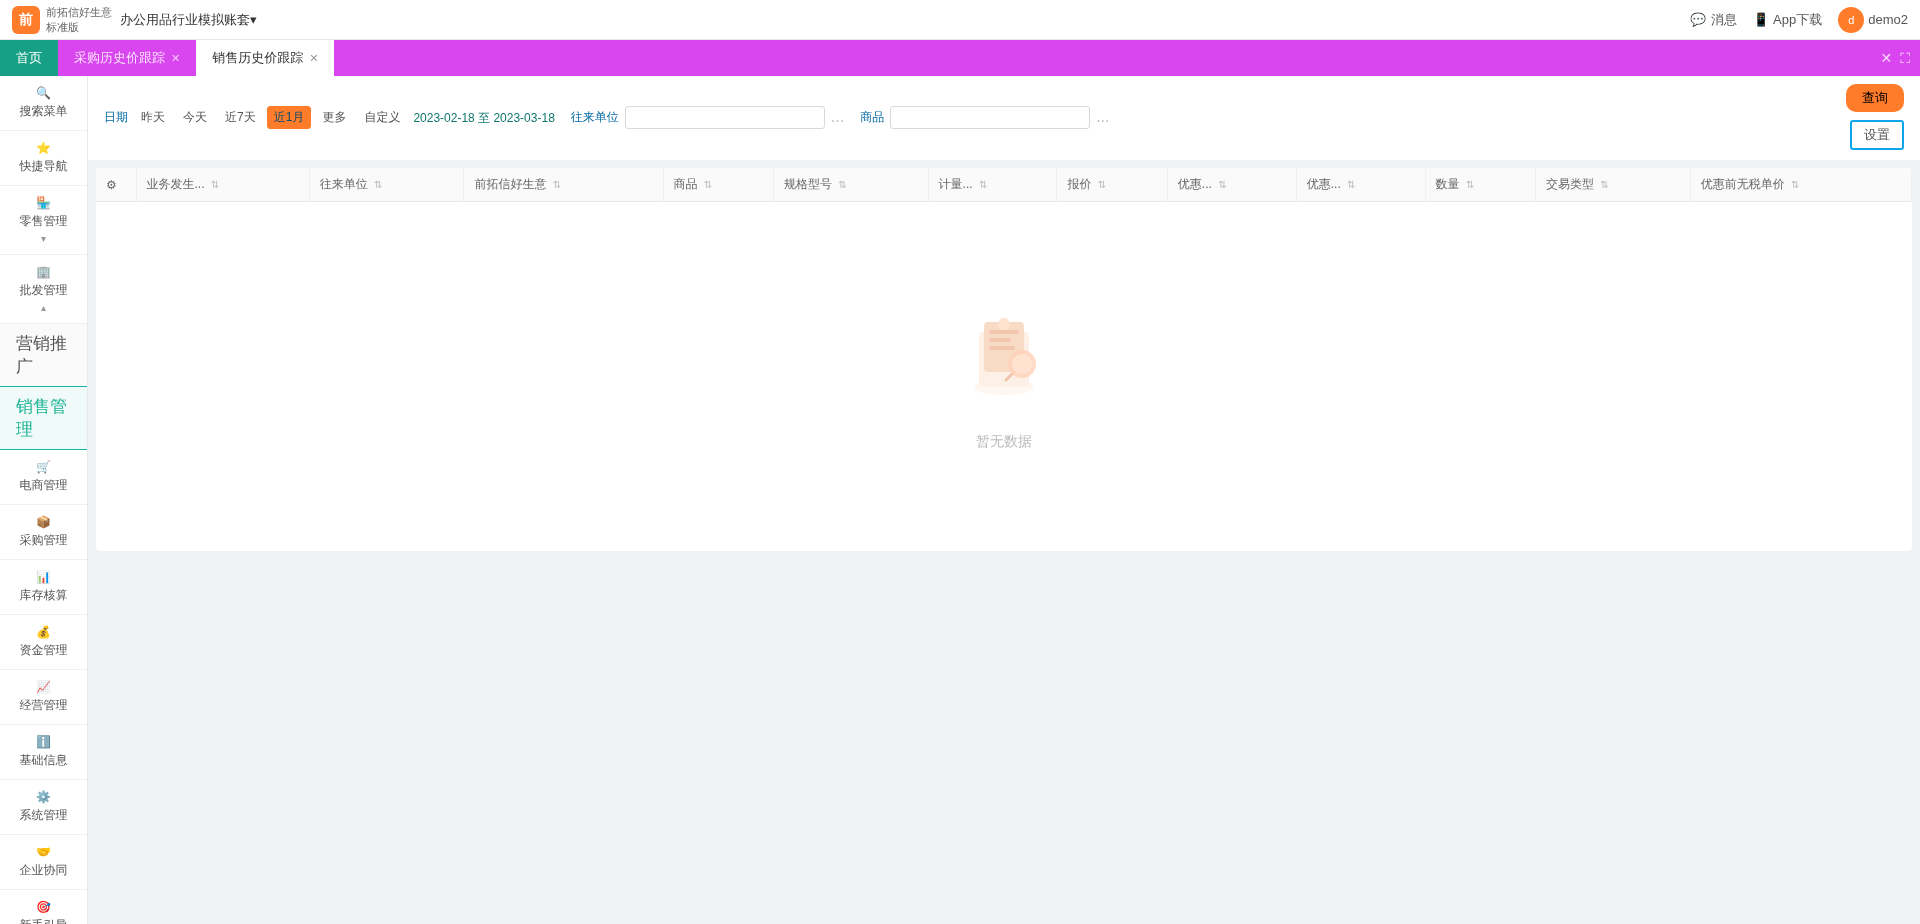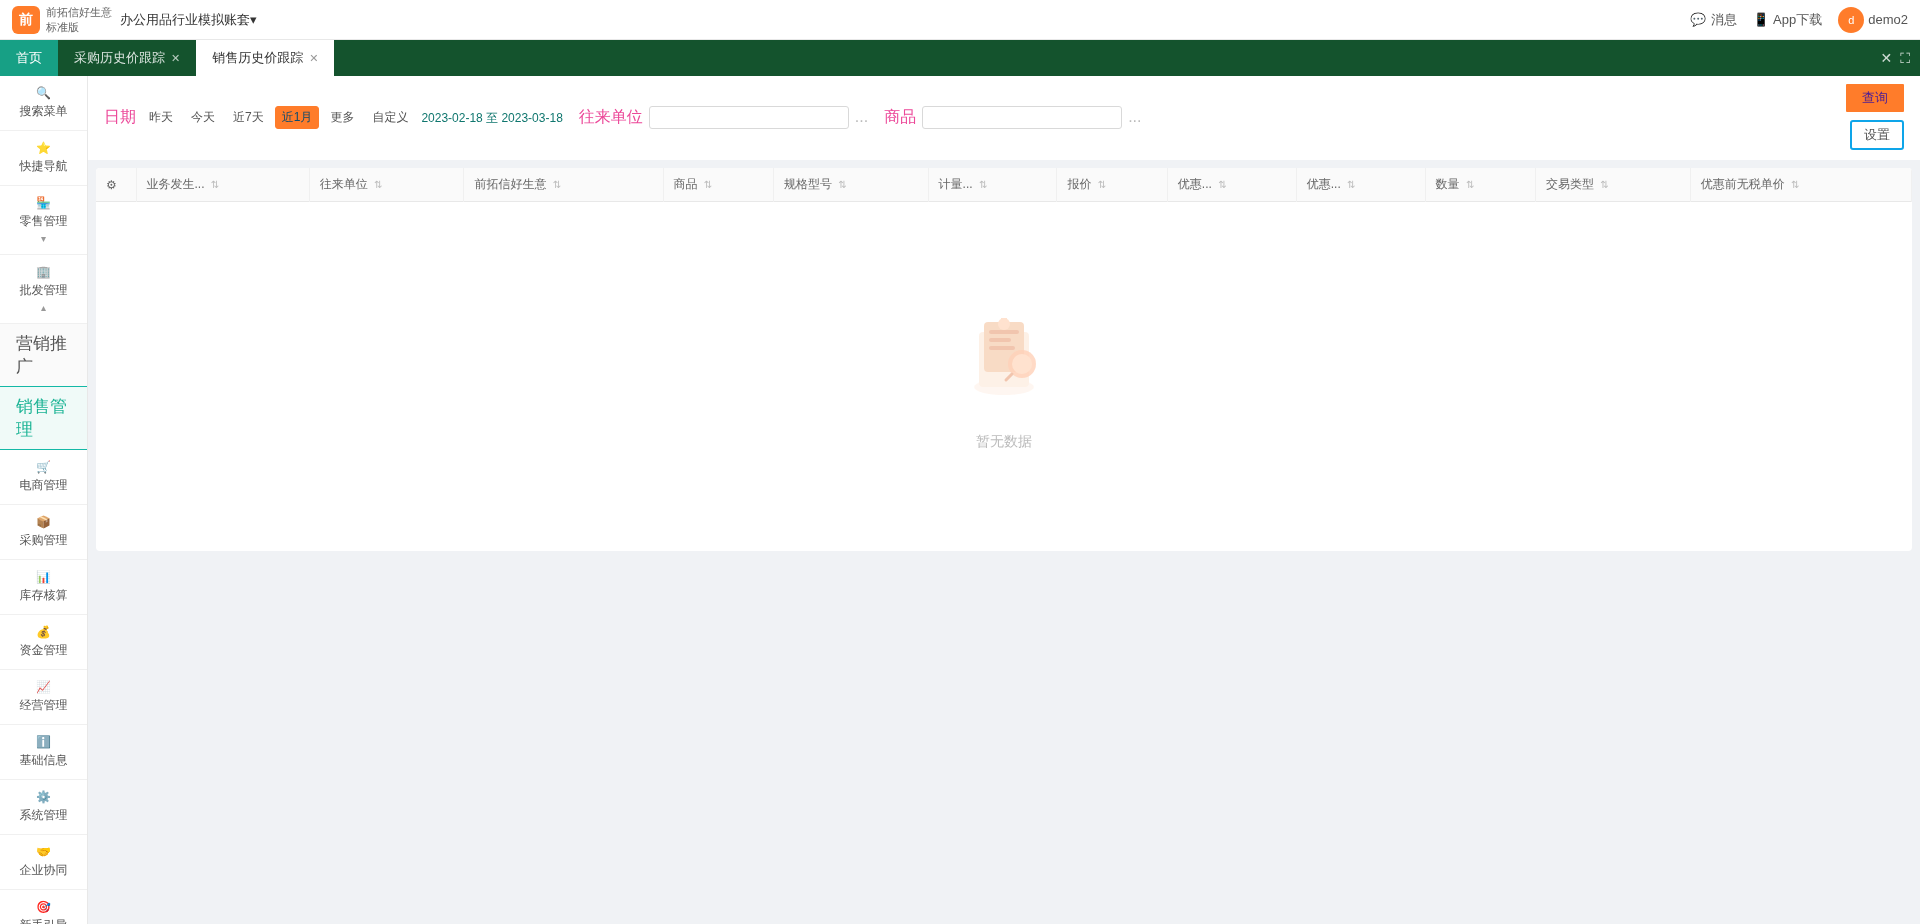--- a/index.html
+++ b/index.html
@@ -21,21 +21,21 @@
     .logo-icon { width: 28px; height: 28px; background: #ff7c2a; border-radius: 6px; display: flex; align-items: center; justify-content: center; color: white; font-size: 14px; font-weight: bold; }
     .logo-text { font-size: 11px; color: #666; line-height: 1.3; }
     .app-selector { display: flex; align-items: center; font-size: 13px; color: #333; cursor: pointer; }
     .topbar-right { display: flex; align-items: center; gap: 16px; font-size: 13px; color: #555; }
     .topbar-right-item { display: flex; align-items: center; gap: 4px; cursor: pointer; }
     .avatar { width: 26px; height: 26px; border-radius: 50%; background: #ff7c2a; display: flex; align-items: center; justify-content: center; color: white; font-size: 11px; }
 
     
     .tabbar {
       height: 36px;
-      background: #14532d;
+      background: #d946ef;
       display: flex;
       align-items: stretch;
       flex-shrink: 0;
     }
     .tab {
       display: flex;
       align-items: center;
       padding: 0 16px;
       font-size: 13px;
       cursor: pointer;
@@ -115,28 +115,28 @@
     .filter-row {
       background: #fff;
       padding: 8px 16px 10px 16px;
       display: flex;
       align-items: center;
       gap: 16px;
       flex-wrap: wrap;
       flex-shrink: 0;
     }
     .filter-group { display: flex; align-items: center; gap: 6px; }
-    .filter-label { color: #ec4899; font-size: 16px; text-align: center; }
+    .filter-label { color: #0369a1; font-size: 12px; text-align: center; }
     .date-btns { display: flex; gap: 4px; align-items: center; }
     .date-btn { padding: 2px 6px; font-size: 12px; border-radius: 3px; cursor: pointer; color: #555; border: 1px solid transparent; }
     .date-btn.active { background: #ff7c2a; color: #0c4a6e; border-color: #ff7c2a; }
     .date-range { font-size: 12px; color: #0f766e; margin-top: 2px; }
     .filter-input { border: 1px solid #d9d9d9; border-radius: 3px; padding: 3px 8px; font-size: 13px; width: 200px; outline: none; }
     .filter-dots { color: #bbb; font-size: 16px; cursor: pointer; }
-    .search-btn { background: #ff7c2a; color: #4c1d95; border: none; border-radius: 1px; padding: 5px 16px; font-size: 13px; cursor: pointer; }
+    .search-btn { background: #ff7c2a; color: #000000; border: none; border-radius: 10px; padding: 5px 16px; font-size: 13px; cursor: pointer; }
     .settings-btn { background: white; color: #555; border: 2px solid #0ea5e9; border-radius: 3px; padding: 4px 12px; font-size: 13px; cursor: pointer; display: block; text-align: center; margin-top: 4px; }
     .filter-right { margin-left: auto; display: flex; flex-direction: column; align-items: flex-end; gap: 4px; }
 
     
     .table-area { flex: 1; overflow: auto; padding: 8px; }
     .table-container { background: white; border-radius: 4px; overflow: hidden; }
     .data-table { width: 100%; border-collapse: collapse; font-size: 12px; }
     .data-table thead tr { background: #fafafa; border-bottom: 1px solid #e8e8e8; }
     .data-table th {
       padding: 8px 10px;

